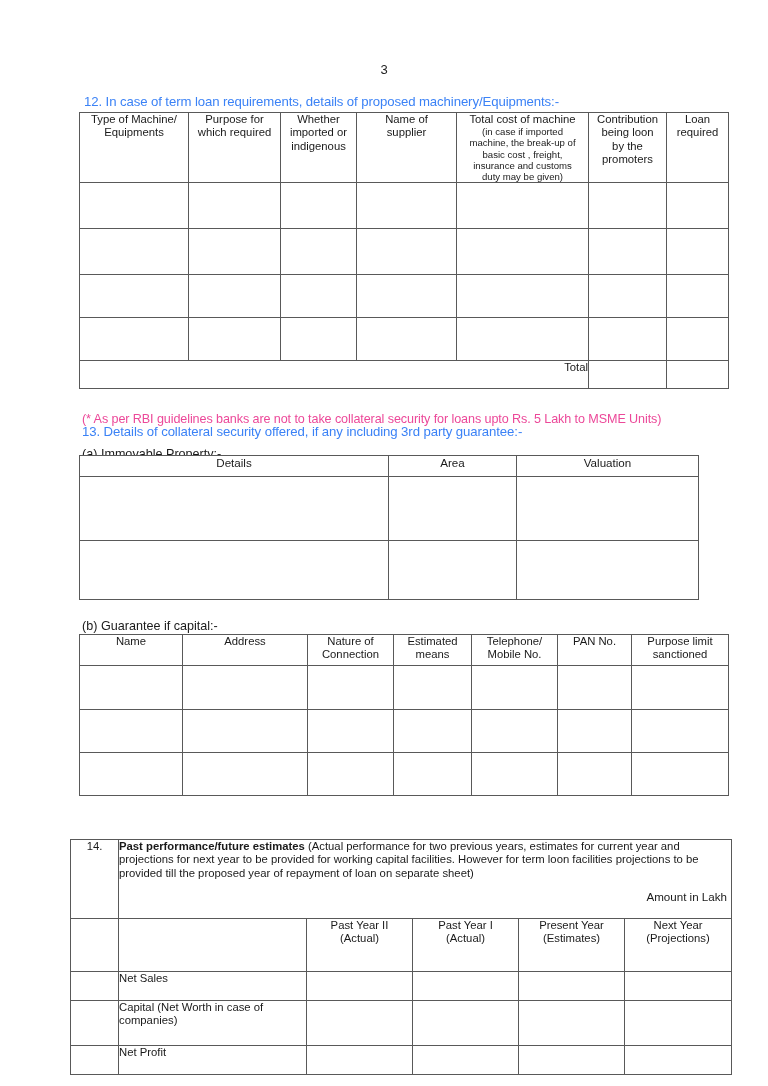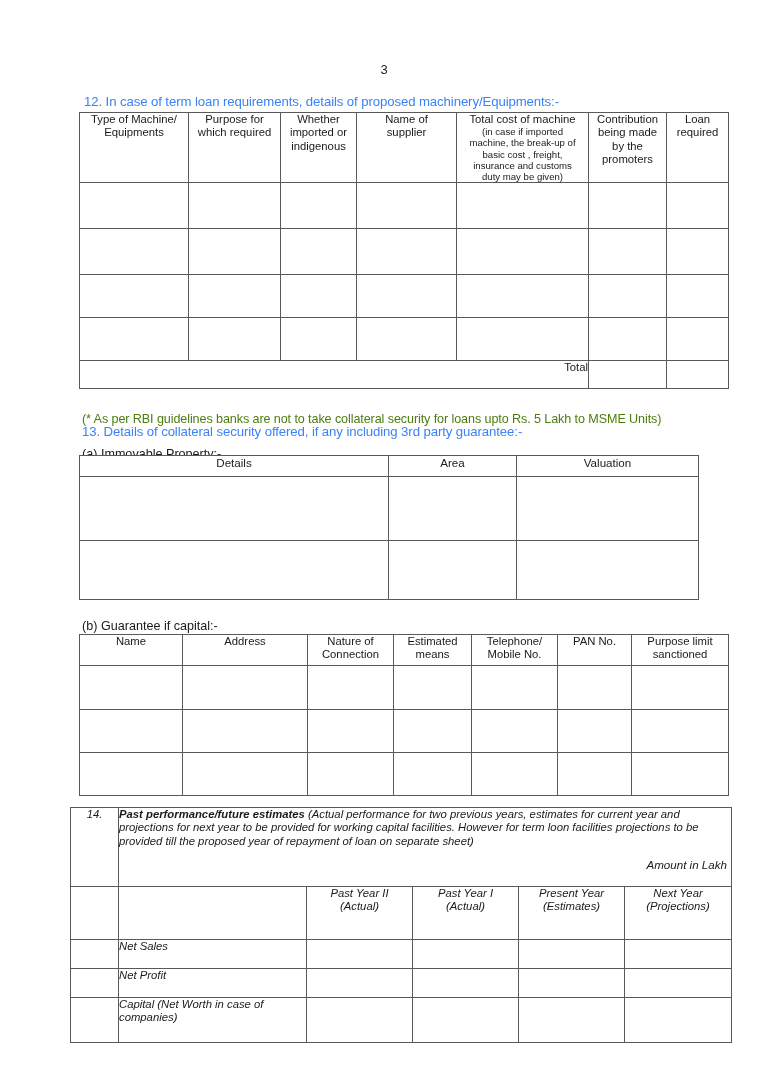--- a/index.html
+++ b/index.html
@@ -36,21 +36,21 @@
   .blk { position: absolute; }
 
   .heading {
     font-size: 13.2px;
     color: #3b82f6;
     white-space: nowrap;
     letter-spacing: -0.1px;
   }
   .subheading {
     font-size: 12.6px;
-    color: #4d7c0f;
+    color: #ec4899;
     white-space: nowrap;
     letter-spacing: -0.1px;
   }
   .sublabel {
     font-size: 12.6px;
     color: #1a1a1a;
     white-space: nowrap;
   }
 
   
@@ -165,21 +165,21 @@
           <th class="hcell small">
             <div style="font-size:11.3px">Total cost of machine</div>
             <div>(in case if imported</div>
             <div>machine, the break-up of</div>
             <div>basic cost , freight,</div>
             <div>insurance and customs</div>
             <div>duty may be given)</div>
           </th>
           <th class="hcell">
             <div>Contribution</div>
-            <div>being made</div>
+            <div>being loon</div>
             <div>by the</div>
             <div>promoters</div>
           </th>
           <th class="hcell">
             <div>Loan</div>
             <div>required</div>
           </th>
         </tr>
       </thead>
       <tbody>
@@ -329,21 +329,21 @@
           <td class="empty"></td>
           <td class="empty"></td>
           <td class="empty"></td>
           <td class="empty"></td>
           <td class="empty"></td>
         </tr>
       </tbody>
     </table>
   </div>
 
-  <div class="blk" style="left:70px; top:807px;font-style:italic;">
+  <div class="blk" style="left:70px; top:839px;">
     <table class="grid">
       <colgroup>
         <col style="width:48px">
           <col style="width:188px">
           <col style="width:106px">
         <col style="width:106px">
           <col style="width:106px">
           <col style="width:107px">
       </colgroup>
       <tbody>
@@ -376,30 +376,30 @@
         </tr>
         <tr>
           <td class="empty" style="height:28px"></td>
           <td class="rowlabel">Net Sales</td>
           <td class="empty"></td>
           <td class="empty"></td>
           <td class="empty"></td>
           <td class="empty"></td>
         </tr>
         <tr>
+          <td class="empty" style="height:44px"></td>
+          <td class="rowlabel">Capital (Net Worth in case of companies)</td>
+          <td class="empty"></td>
+          <td class="empty"></td>
+          <td class="empty"></td>
+          <td class="empty"></td>
+        </tr>
+        <tr>
           <td class="empty" style="height:28px"></td>
           <td class="rowlabel">Net Profit</td>
-          <td class="empty"></td>
-          <td class="empty"></td>
-          <td class="empty"></td>
-          <td class="empty"></td>
-        </tr>
-        <tr>
-          <td class="empty" style="height:44px"></td>
-          <td class="rowlabel">Capital (Net Worth in case of companies)</td>
           <td class="empty"></td>
           <td class="empty"></td>
           <td class="empty"></td>
           <td class="empty"></td>
         </tr>
       </tbody>
     </table>
   </div>
 
 </div>

